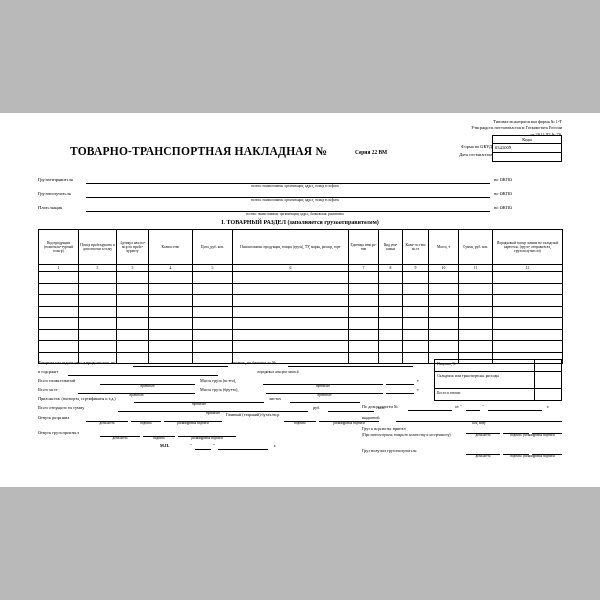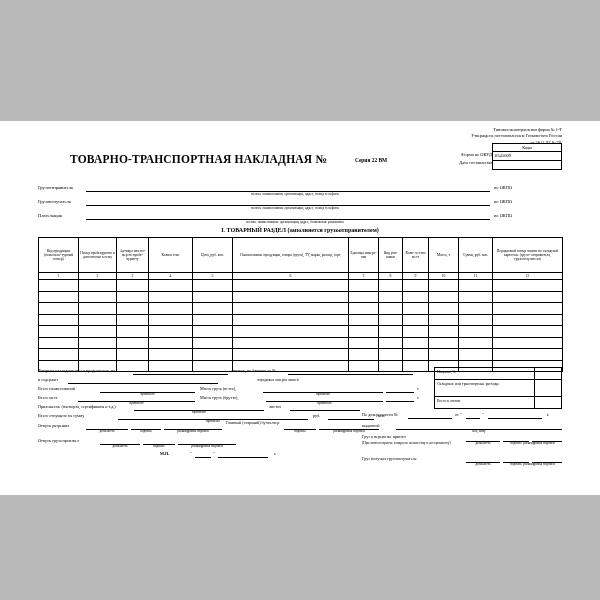--- a/index.html
+++ b/index.html
@@ -1,17 +1,17 @@
 <!DOCTYPE html>
 <html><head>
 <meta charset="utf-8">
 <style>
   html,body{margin:0;padding:0;background:#b9b9b9;}
   body{width:600px;height:600px;font-family:"Liberation Serif", serif;}
-  .page{position:absolute;left:0;top:113px;width:600px;height:374px;background:#ffffff;margin-top:8px;}
+  .page{position:absolute;left:0;top:113px;width:600px;height:374px;background:#ffffff;}
   .sheet{position:relative;width:540px;margin:0 auto;padding:8px 0 0 0;height:366px;}
   .hdr-right{position:absolute;right:8px;top:6px;text-align:right;font-size:4.3px;line-height:1.5;}
 
   .title{position:absolute;left:40px;top:32px;font-weight:bold;font-size:11.5px;letter-spacing:.2px;}
   .serie{position:absolute;left:325px;top:36px;font-weight:bold;font-size:5.4px;}
 
   .kodi-box{position:absolute;right:8px;top:22px;width:68px;border:1px solid #000;}
   .kodi-title{text-align:center;font-size:4.3px;border-bottom:1px solid #000;height:7px;line-height:7px;}
   .kodi-row{height:8px;border-bottom:1px solid #000;}
   .kodi-row:last-child{border-bottom:none;}

